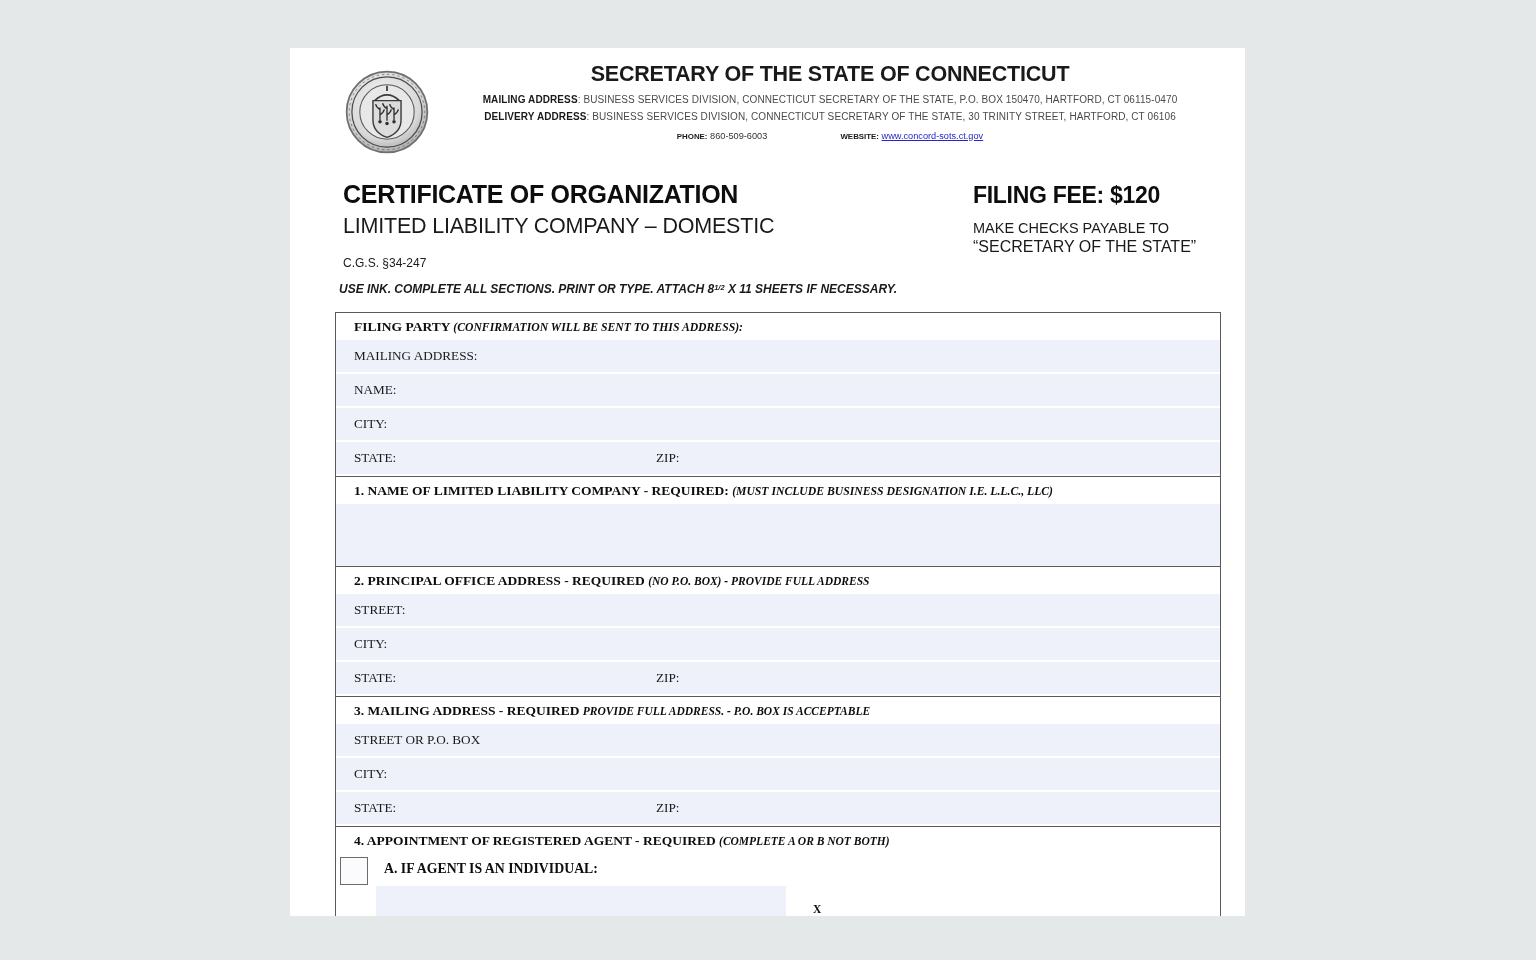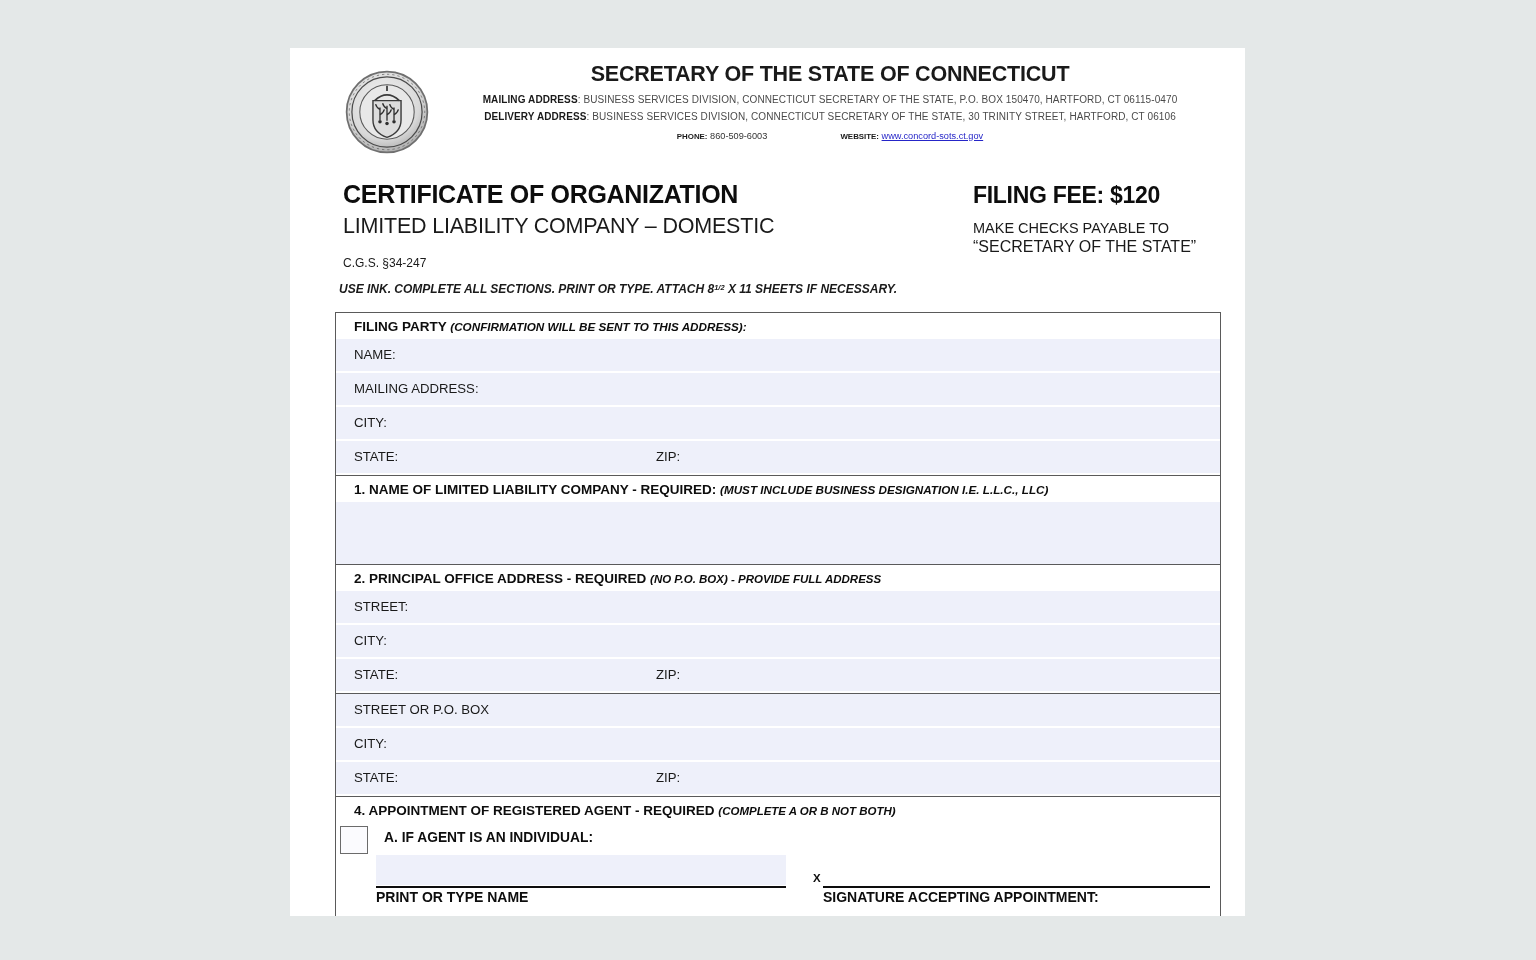--- a/index.html
+++ b/index.html
@@ -150,20 +150,21 @@
     white-space: nowrap;
   }
 
   
   .formtable {
     position: relative;
     margin-top: 14px;
     border: 1.5px solid #5a5a5a;
     width: 884px;
     background: #a3a3a3;
+    font-family: Liberation Serif, serif;
   }
   .sec {
     border-bottom: 1.5px solid #5a5a5a;
   }
   .sec:last-child { border-bottom: none; }
 
   .sec-head {
     position: relative;
     padding: 6px 0 5px 18px;
     font-size: 13.5px;
@@ -366,24 +367,24 @@
 
     <div class="formtable">
 
       <div class="sec">
         <div class="sec-head">
           <span>FILING PARTY</span>
           <span class="note">(CONFIRMATION WILL BE SENT TO THIS ADDRESS):</span>
         </div>
 
         <div class="field-row">
+          <span class="field-label">MAILING ADDRESS:</span>
+        </div>
+        <div class="field-row">
           <span class="field-label">NAME:</span>
-        </div>
-        <div class="field-row">
-          <span class="field-label">MAILING ADDRESS:</span>
         </div>
         <div class="field-row">
           <span class="field-label">CITY:</span>
         </div>
         <div class="field-row">
           <span class="field-label">STATE:</span>
           <span class="field-label zip">ZIP:</span>
         </div>
       </div>
 
@@ -406,20 +407,24 @@
         <div class="field-row">
           <span class="field-label">CITY:</span>
         </div>
         <div class="field-row">
           <span class="field-label">STATE:</span>
           <span class="field-label zip">ZIP:</span>
         </div>
       </div>
 
       <div class="sec">
+        <div class="sec-head">
+          <span>3. MAILING ADDRESS - REQUIRED</span>
+          <span class="note-light">PROVIDE FULL ADDRESS. - P.O. BOX IS ACCEPTABLE</span>
+        </div>
         <div class="field-row">
           <span class="field-label">STREET OR P.O. BOX</span>
         </div>
         <div class="field-row">
           <span class="field-label">CITY:</span>
         </div>
         <div class="field-row">
           <span class="field-label">STATE:</span>
           <span class="field-label zip">ZIP:</span>
         </div>

